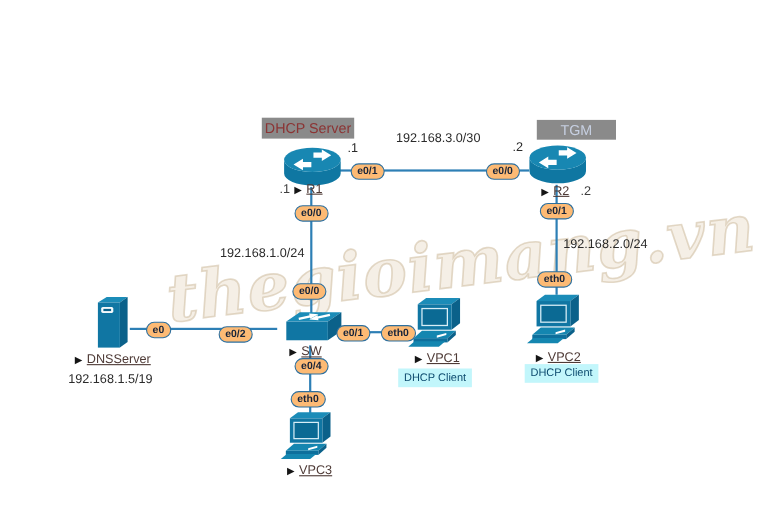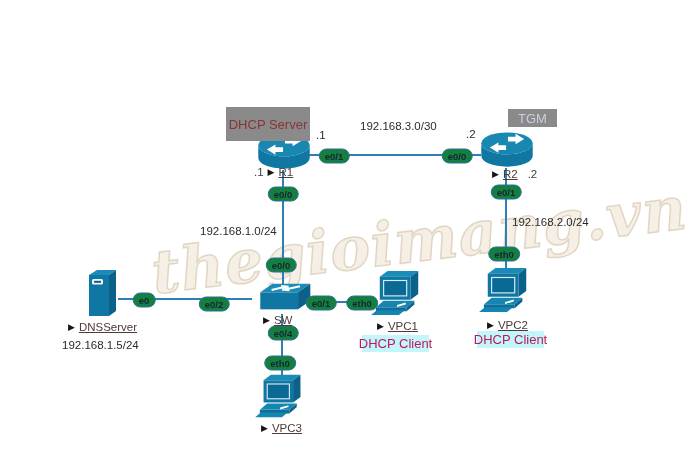--- a/index.html
+++ b/index.html
@@ -15,33 +15,33 @@
     color:rgba(231,218,195,0.42);
     -webkit-text-stroke:1.5px rgba(206,188,158,0.55);
     transform:rotate(-7deg); transform-origin:center;
     pointer-events:none;
   }
   
   .link { position:absolute; background:#2d7fb5; z-index:2; }
   
   .ifb {
     position:absolute; transform:translate(-50%,-50%); z-index:4;
-    background:#15803d; border:1.5px solid #2d6f9e; border-radius:9px;
+    background:#fdba74; border:1.5px solid #2d6f9e; border-radius:9px;
     padding:1px 5px; font-weight:bold; font-size:9.5px; color:#16233a;
     white-space:nowrap; line-height:11px;
   }
   
   .tag {
     position:absolute; z-index:4; display:flex; align-items:center;
     justify-content:center; font-size:13px; line-height:1; white-space:nowrap;
   }
   .tag.gray  { background:#8a8a8a; }
   .tag.server{ color:#8b3434; }
   .tag.tgm   { color:#c7d0e2; }
-  .tag.client{ background:#c2f6fb; color:#be185d; font-size:13px; }
+  .tag.client{ background:#c2f6fb; color:#0c4a6e; font-size:10px; }
   
   .ip { position:absolute; z-index:3; font-size:11.5px; color:#2b2b2b; white-space:nowrap; }
   
   .drow {
     position:absolute; z-index:4; display:flex; align-items:center; gap:4px;
     font-size:11.5px; color:#3e3e3e; white-space:nowrap;
   }
   .marker { font-size:9px; color:#151515; }
   .dname  { color:#4e3a36;text-decoration:underline; }
   .icon { position:absolute; z-index:3; }
@@ -134,29 +134,29 @@
   <div class="ifb" style="left:281px;top:265px">e0/0</div>
   <div class="ifb" style="left:144px;top:300px">e0</div>
   <div class="ifb" style="left:214px;top:304px">e0/2</div>
   <div class="ifb" style="left:321px;top:303px">e0/1</div>
   <div class="ifb" style="left:362px;top:303px">eth0</div>
   <div class="ifb" style="left:283px;top:333px">e0/4</div>
   <div class="ifb" style="left:280px;top:363px">eth0</div>
   <div class="ifb" style="left:506px;top:192px">e0/1</div>
   <div class="ifb" style="left:504px;top:254px">eth0</div>
 
-  <div class="tag gray server" style="left:226px;top:107px;width:84px;height:34px">DHCP Server</div>
-  <div class="tag gray tgm" style="left:508px;top:109px;width:49px;height:18px">TGM</div>
+  <div class="tag gray server" style="left:238px;top:107px;width:84px;height:19px">DHCP Server</div>
+  <div class="tag gray tgm" style="left:488px;top:109px;width:72px;height:18px">TGM</div>
   <div class="tag client" style="left:362px;top:335px;width:67px;height:17px">DHCP Client</div>
   <div class="tag client" style="left:477px;top:331px;width:67px;height:17px">DHCP Client</div>
 
   <div class="ip" style="left:360px;top:120px">192.168.3.0/30</div>
   <div class="ip" style="left:200px;top:225px">192.168.1.0/24</div>
   <div class="ip" style="left:512px;top:216px">192.168.2.0/24</div>
-  <div class="ip" style="left:62px;top:339px">192.168.1.5/24</div>
+  <div class="ip" style="left:62px;top:339px">192.168.1.5/19</div>
   <div class="ip" style="left:316px;top:129px">.1</div>
   <div class="ip" style="left:466px;top:128px">.2</div>
 
   <div class="drow" style="left:254px;top:166px">
     <span>.1</span>
     <span class="marker">▶</span>
     <span class="dname">R1</span>
   </div>
   <div class="drow" style="left:492px;top:168px">
     <span class="marker">▶</span>

